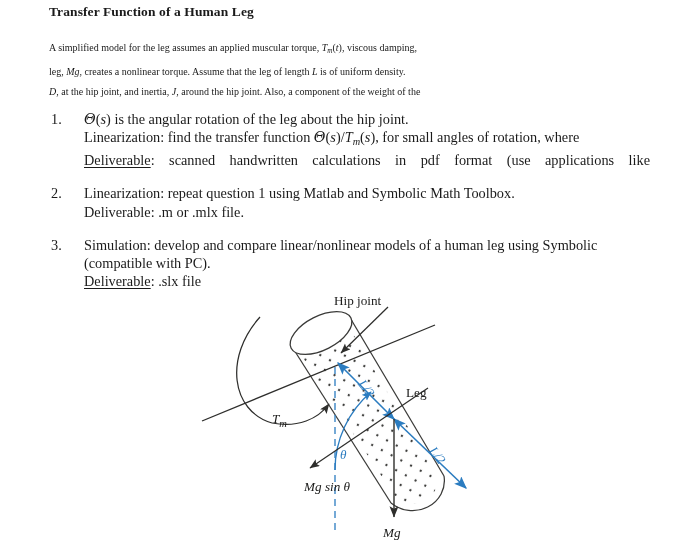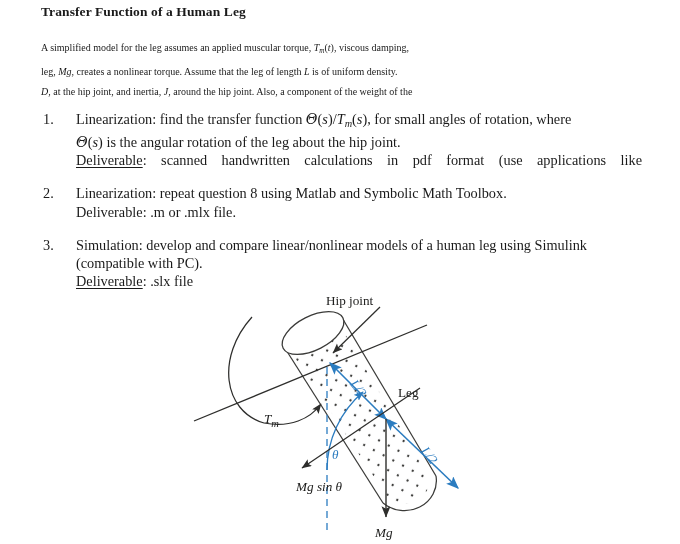--- a/index.html
+++ b/index.html
@@ -13,20 +13,21 @@
     position: relative;
     overflow: hidden;
     font-family: "Liberation Serif", "DejaVu Serif", serif;
     color: #1a1a1a;
     -webkit-font-smoothing: antialiased;
   }
 
   .page {
     position: absolute;
     inset: 0;
+    margin-left: 8px;
   }
 
   
   .doc-title {
     position: absolute;
     left: 41px;
     top: 4px;
     font-size: 13.5px;
     font-weight: bold;
     letter-spacing: 0.1px;
@@ -111,34 +112,34 @@
   <div class="intro">
     <span class="ln">A simplified model for the leg assumes an applied muscular torque, <i class="m">T</i><span class="sub">m</span>(<i class="m">t</i>), viscous damping,</span>
     <span class="ln">leg, <i class="m">Mg</i>, creates a nonlinear torque. Assume that the leg of length <i class="m">L</i> is of uniform density.</span>
     <span class="ln"><i class="m">D</i>, at the hip joint, and inertia, <i class="m">J</i>, around the hip joint. Also, a component of the weight of the</span>
   </div>
 
   <div class="tasks">
 
     <div class="task">
       <span class="task-num">1.</span>
+      <span class="ln"><span class="theta-g">Θ</span>(<i class="m">s</i>) is the angular rotation of the leg about the hip joint.</span>
       <span class="ln">Linearization: find the transfer function <span class="theta-g">Θ</span>(<i class="m">s</i>)/<i class="m">T</i><span class="sub">m</span>(<i class="m">s</i>), for small angles of rotation, where</span>
-      <span class="ln"><span class="theta-g">Θ</span>(<i class="m">s</i>) is the angular rotation of the leg about the hip joint.</span>
       <span class="ln justify"><span class="u">Deliverable</span>: scanned handwritten calculations in pdf format (use applications like</span>
     </div>
 
     <div class="task" style="margin-top:15px;">
       <span class="task-num">2.</span>
-      <span class="ln">Linearization: repeat question 8 using Matlab and Symbolic Math Toolbox.</span>
+      <span class="ln">Linearization: repeat question 1 using Matlab and Symbolic Math Toolbox.</span>
       <span class="ln"><span>Deliverable</span>: .m or .mlx file.</span>
     </div>
 
     <div class="task" style="margin-top:15px;">
       <span class="task-num">3.</span>
-      <span class="ln">Simulation: develop and compare linear/nonlinear models of a human leg using Simulink</span>
+      <span class="ln">Simulation: develop and compare linear/nonlinear models of a human leg using Symbolic</span>
       <span class="ln">(compatible with PC).</span>
       <span class="ln"><span class="u">Deliverable</span>: .slx file</span>
     </div>
 
   </div>
 
   <div class="figure">
     <svg width="340" height="249" viewBox="0 0 340 249" xmlns="http://www.w3.org/2000/svg">
       <defs>
 

